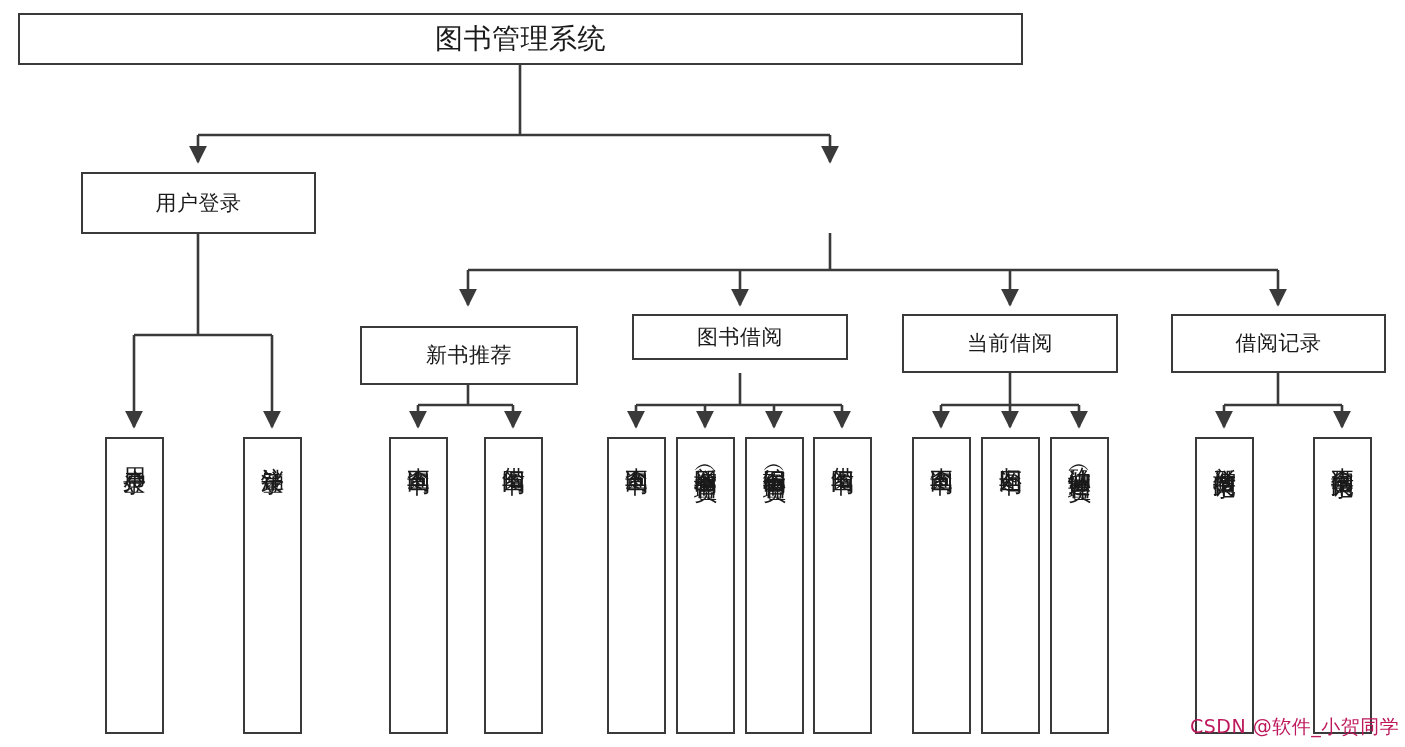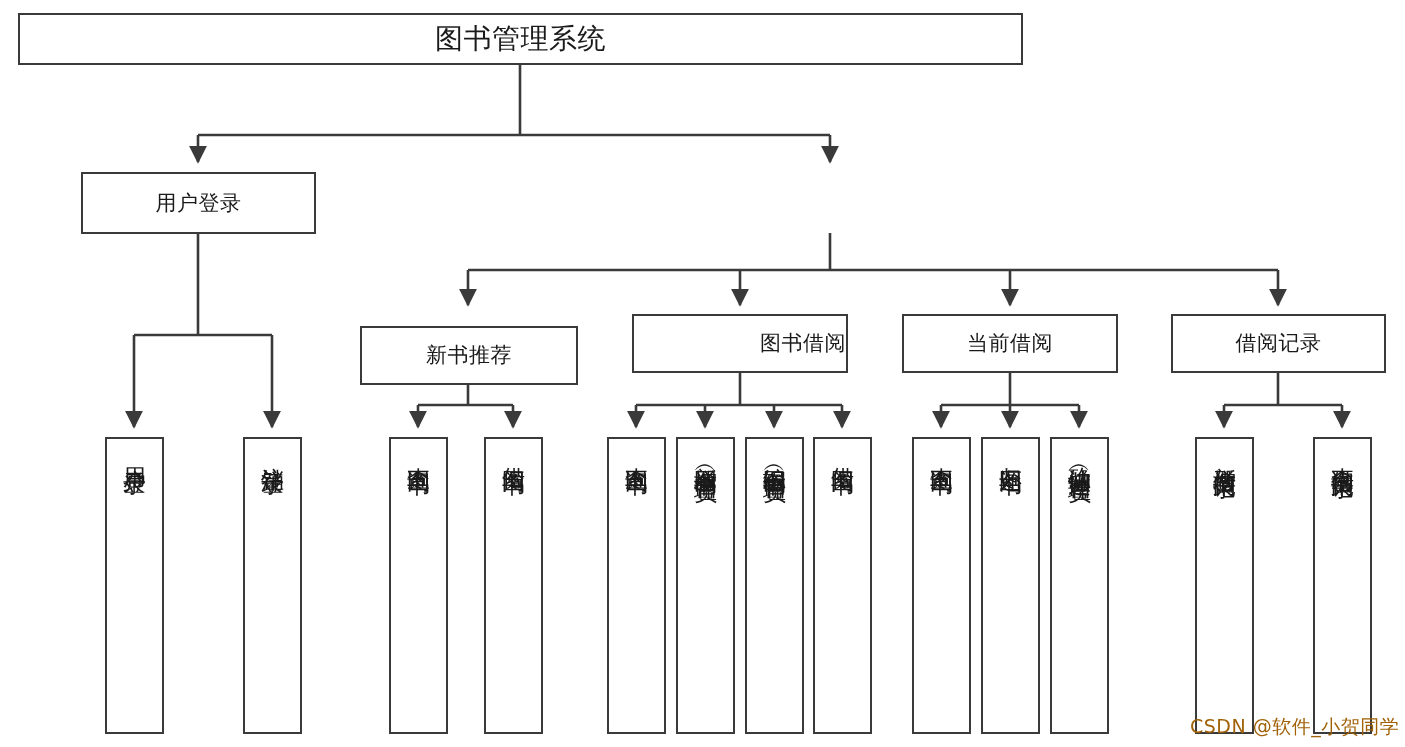--- a/index.html
+++ b/index.html
@@ -58,21 +58,21 @@
     writing-mode: vertical-rl;
     text-orientation: upright;
     font-size: 23px;
     line-height: 1.0;
     letter-spacing: 2px;
     white-space: nowrap;
   }
   .watermark {
     position: absolute;
     font-size: 19px;
-    color: #a16207;
+    color: #be185d;
     letter-spacing: 0.5px;
     white-space: nowrap;
     user-select: none;
   }
 </style>
 </head>
 <body>
 
 <div id="canvas">
 
@@ -130,21 +130,21 @@
     <span class="label">图书管理系统</span>
   </div>
 
   <div class="node horiz" style="left:81px; top:172px; width:235px; height:62px;">
     <span class="label">用户登录</span>
   </div>
 
   <div class="node horiz" style="left:360px; top:326px; width:218px; height:59px;">
     <span class="label">新书推荐</span>
   </div>
-  <div class="node horiz" style="left:632px; top:314px; width:216px; height:59px;justify-content:flex-end;">
+  <div class="node horiz" style="left:632px; top:314px; width:216px; height:46px;">
     <span class="label">图书借阅</span>
   </div>
   <div class="node horiz" style="left:902px; top:314px; width:216px; height:59px;">
     <span class="label">当前借阅</span>
   </div>
   <div class="node horiz" style="left:1171px; top:314px; width:215px; height:59px;align-items:center;">
     <span class="label">借阅记录</span>
   </div>
 
   <div class="node vert" style="left:105px; top:437px; width:59px; height:297px;">

